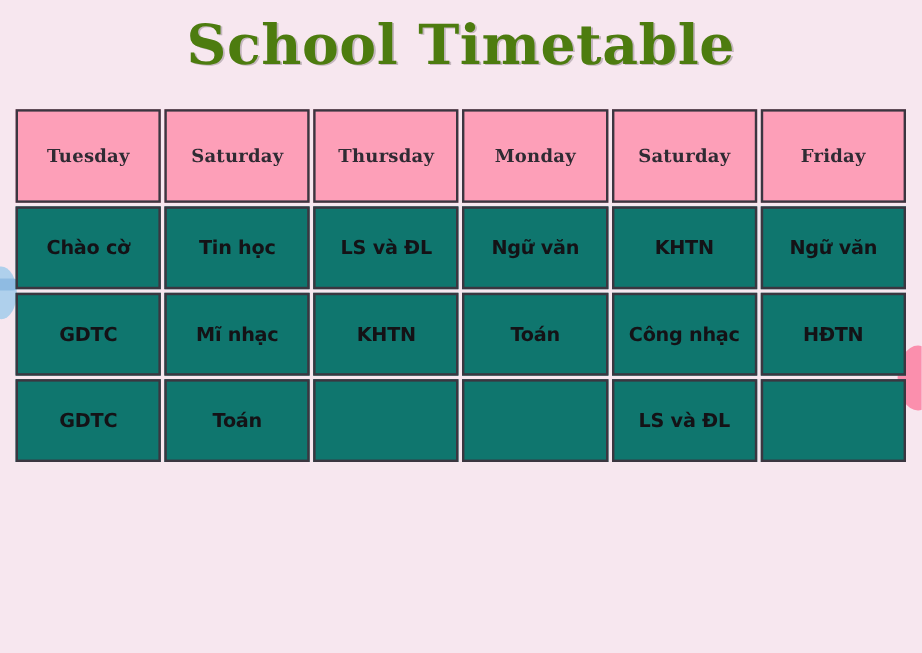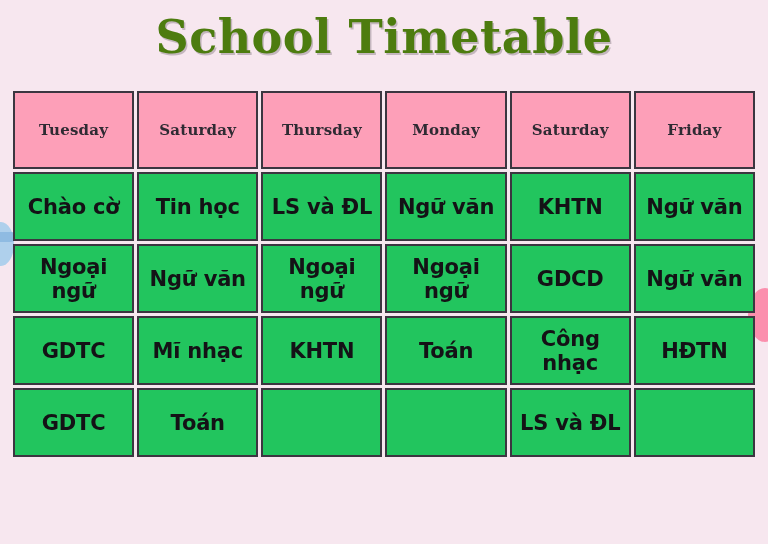--- a/index.html
+++ b/index.html
@@ -81,24 +81,24 @@
     height: 74px;
     background: #fd9fb8;
     font-family: "DejaVu Serif", serif;
     font-weight: bold;
     font-size: 15px;
     color: #2f2b33;
     letter-spacing: 0.2px;
   }
   .timetable td {
     height: 65px;
-    background: #22c55e;
+    background: #0f766e;
     font-family: "DejaVu Sans", sans-serif;
     font-weight: bold;
-    font-size: 21px;
+    font-size: 16px;
     color: #141216;
     letter-spacing: -0.2px;
   }
   .timetable td.empty {
     color: transparent;
   }
 </style>
 </head>
 <body>
 
@@ -122,28 +122,20 @@
   <tbody>
       <tr>
         <td>Chào cờ</td>
         <td>Tin học</td>
         <td>LS và ĐL</td>
         <td>Ngữ văn</td>
         <td>KHTN</td>
         <td>Ngữ văn</td>
       </tr>
       <tr>
-        <td>Ngoại ngữ</td>
-        <td>Ngữ văn</td>
-        <td>Ngoại ngữ</td>
-        <td>Ngoại ngữ</td>
-        <td>GDCD</td>
-        <td>Ngữ văn</td>
-      </tr>
-      <tr>
         <td>GDTC</td>
         <td>Mĩ nhạc</td>
         <td>KHTN</td>
         <td>Toán</td>
         <td>Công nhạc</td>
         <td>HĐTN</td>
       </tr>
       <tr>
         <td>GDTC</td>
         <td>Toán</td>

